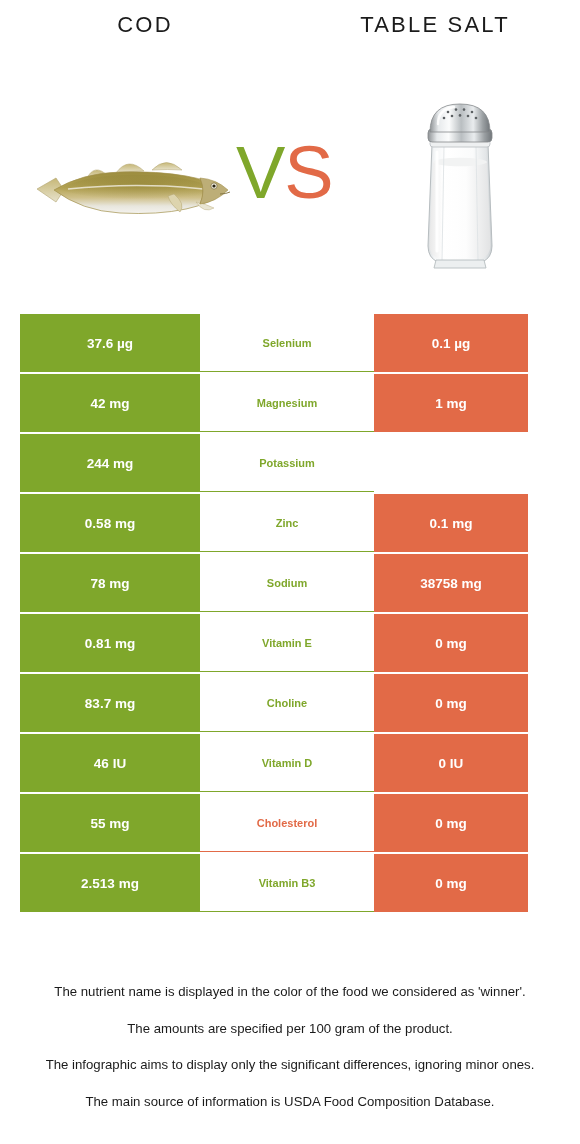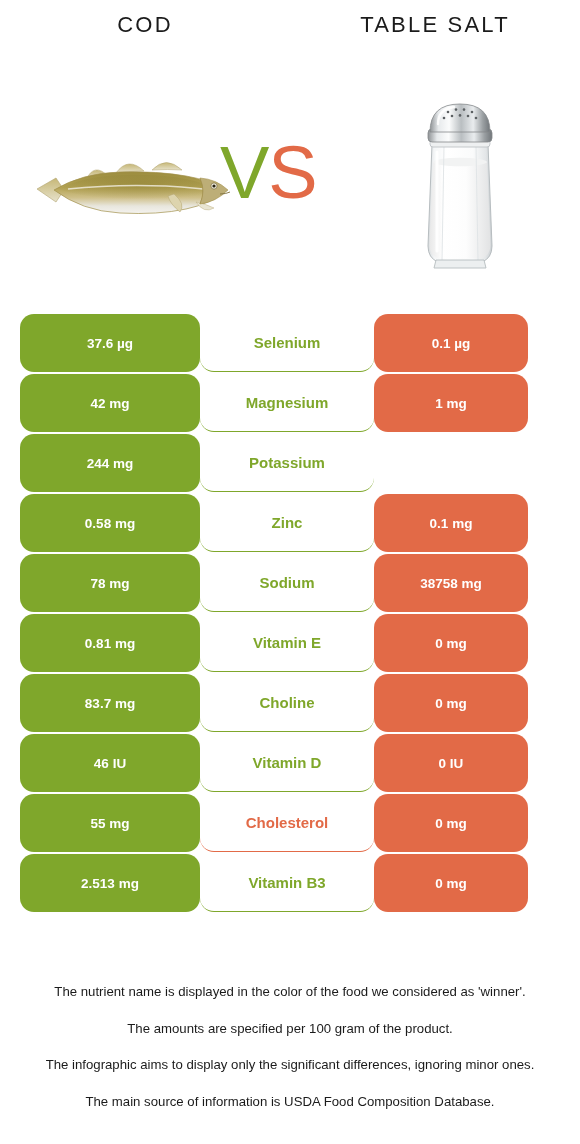--- a/index.html
+++ b/index.html
@@ -40,21 +40,21 @@
   
   .fish-wrap {
     position: absolute;
     left: 34px;
     top: 142px;
     width: 202px;
     height: 98px;
   }
   .vs {
     position: absolute;
-    left: 220px;
+    left: 236px;
     top: 136px;
     font-family: "Liberation Sans", sans-serif;
     font-size: 74px;
     font-weight: 400;
     line-height: 1;
     letter-spacing: -1px;
   }
   .vs .v { color: #7FA72B; }
   .vs .s { color: #E26A47; }
 
@@ -79,32 +79,31 @@
     height: 58px;
     margin-bottom: 2px;
   }
   .cell {
     display: flex;
     align-items: center;
     justify-content: center;
     font-size: 13.5px;
     font-weight: 600;
     box-sizing: border-box;
-    border-radius: 14px;
   }
   .cell-left {
     width: 180px;
     background: #7FA72B;
     color: #ffffff;
   }
   .cell-mid {
     width: 174px;
     background: #ffffff;
     font-weight: 700;
-    font-size: 15px;
+    font-size: 11px;
     border-bottom: 1px solid #7FA72B;
   }
   .cell-mid.loser-cholesterol {
     border-bottom: 1px solid #E26A47;
   }
   .cell-right {
     width: 154px;
     background: #E26A47;
     color: #ffffff;
   }

